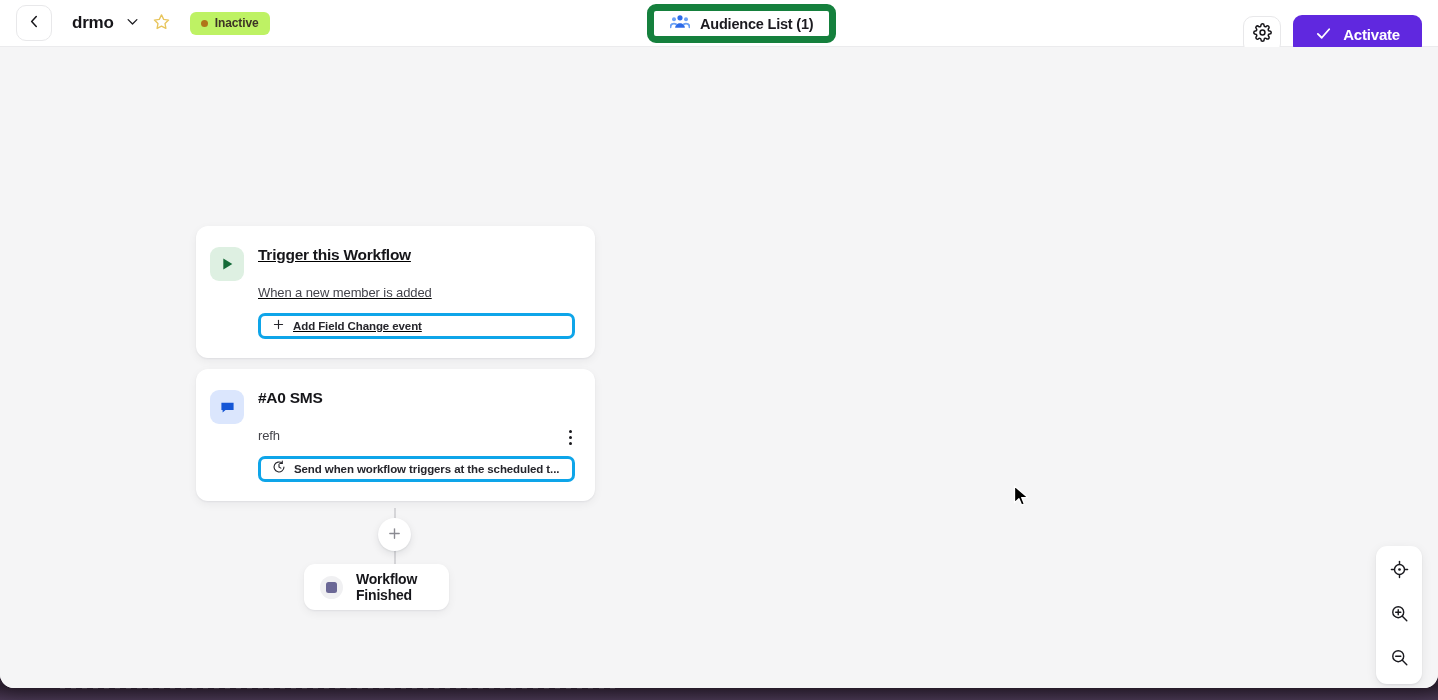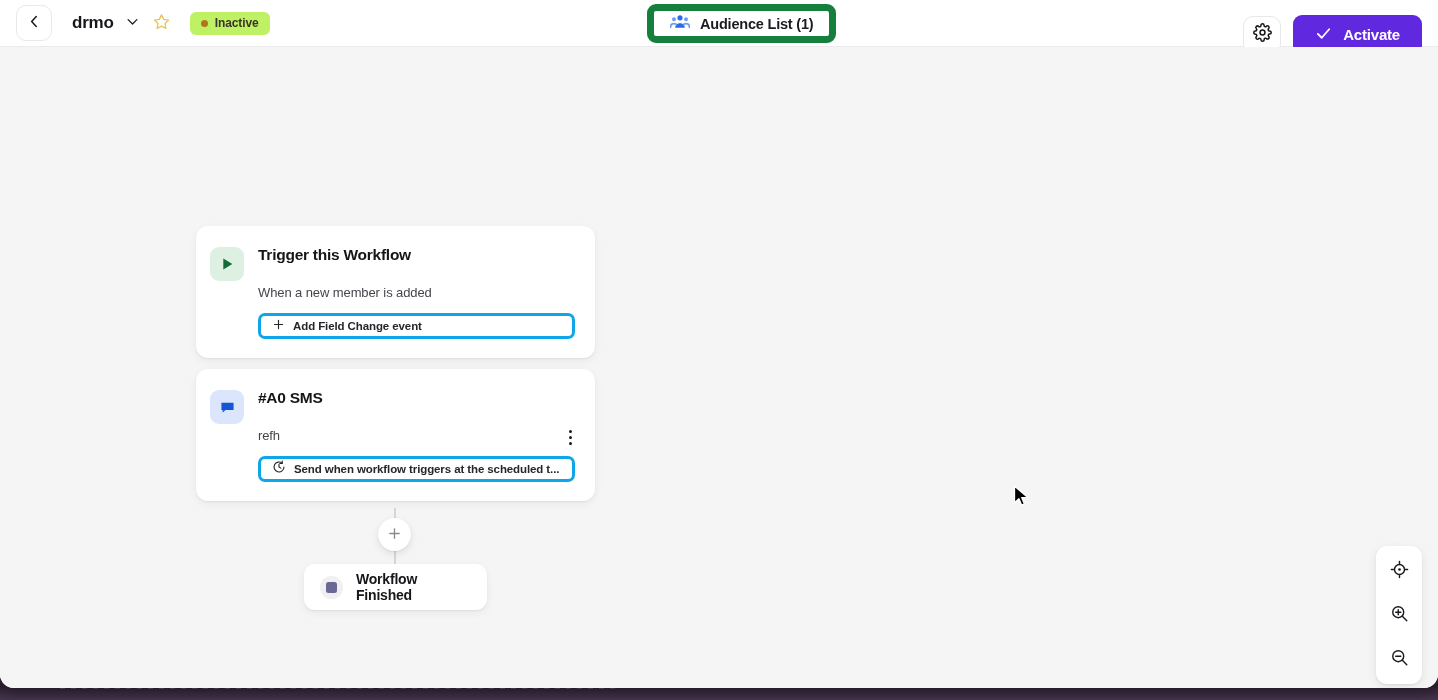--- a/index.html
+++ b/index.html
@@ -190,20 +190,21 @@
     position: absolute;
     background: #ffffff;
     border-radius: 12px;
     box-shadow: 0 1px 2px rgba(16,18,28,.06), 0 3px 10px rgba(16,18,28,.055);
   }
 
   .trigger-card {
     left: 196px; top: 179px;
     width: 399px;
     padding: 19px 20px 19px 14px;
+    text-decoration: underline;
   }
   .sms-card {
     left: 196px; top: 322px;
     width: 399px;
     padding: 19px 20px 19px 14px;
   }
 
   .node-row {
     display: flex;
     align-items: flex-start;
@@ -306,21 +307,21 @@
     align-items: center;
     justify-content: center;
     cursor: pointer;
     box-shadow: 0 1px 2px rgba(16,18,28,.07), 0 3px 9px rgba(16,18,28,.09);
   }
 
   
   .finished-node {
     position: absolute;
     left: 304px; top: 517px;
-    width: 183px;
+    width: 145px;
     height: 46px;
     background: #ffffff;
     border-radius: 11px;
     display: flex;
     align-items: center;
     gap: 13px;
     padding: 0 16px;
     box-shadow: 0 1px 2px rgba(16,18,28,.06), 0 3px 10px rgba(16,18,28,.055);
   }
   .finished-icon-wrap {

